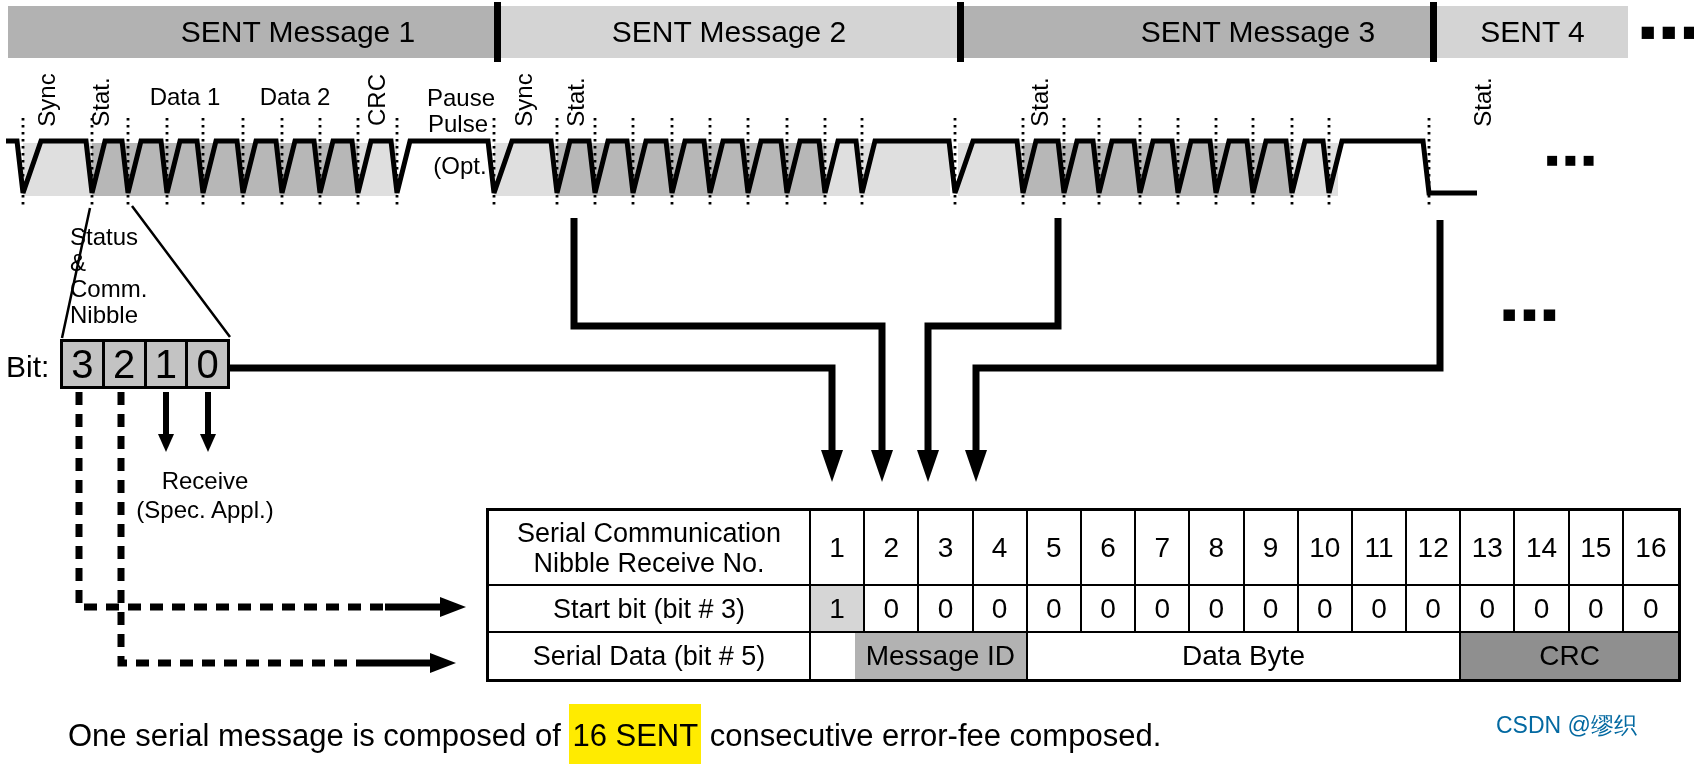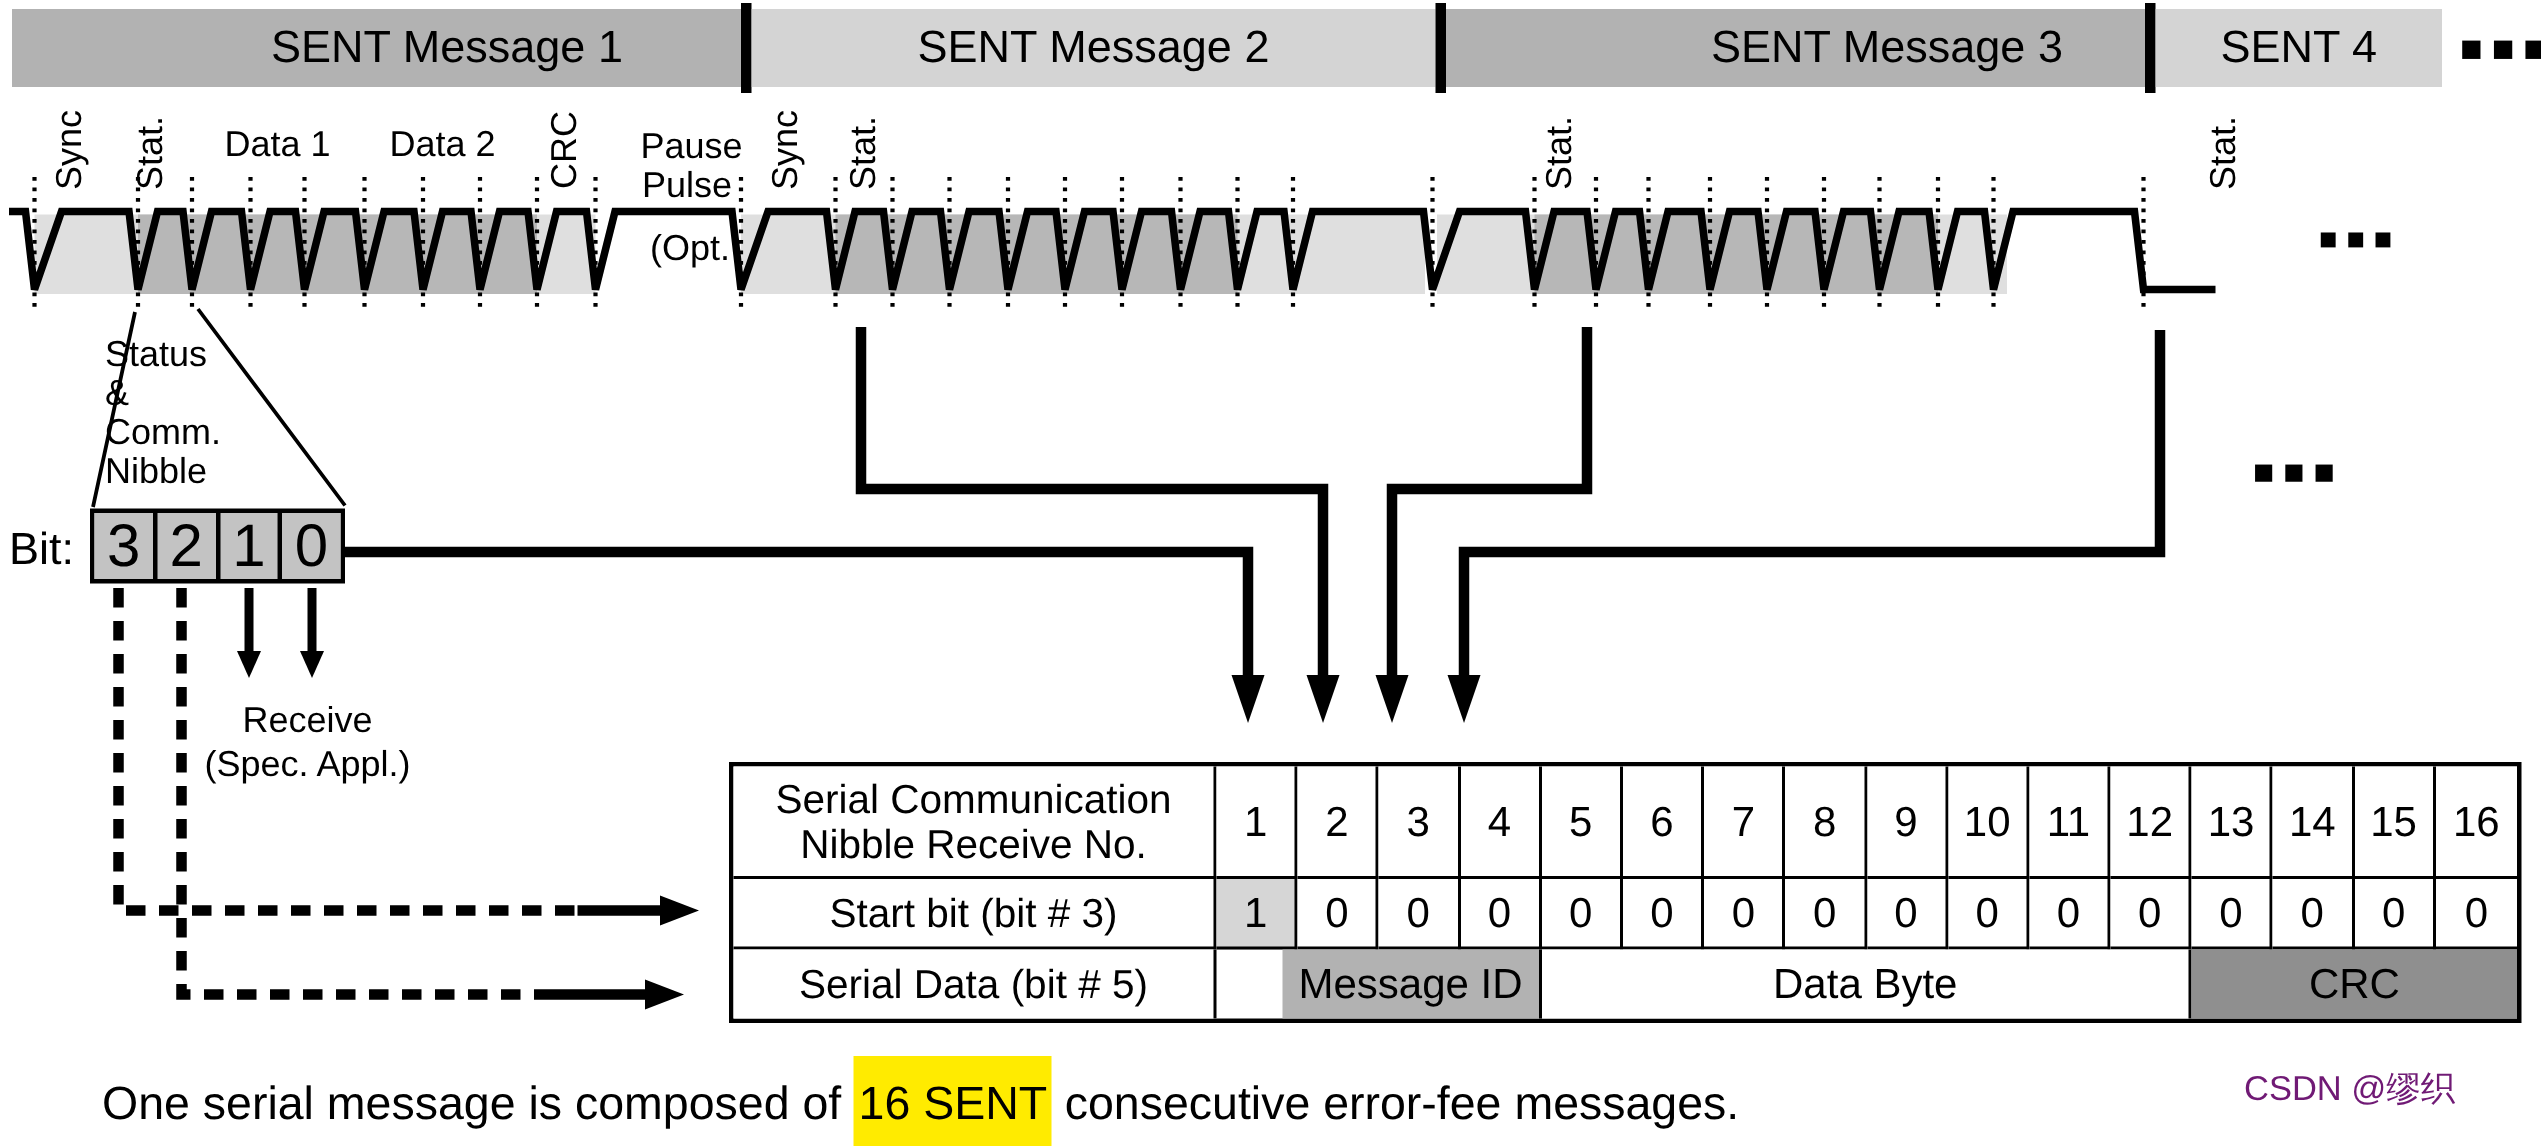--- a/index.html
+++ b/index.html
@@ -34,21 +34,21 @@
   .tcell.lastcol{border-right:none;}
   .tcell.lastrow{border-bottom:none;}
   .tlabel{flex-direction:column;line-height:30px;font-size:27px;}
   .shade1{background:#d6d6d6;}
   .span-mid{background:#b2b2b2;margin-left:44px;}
   .span-white{background:#fff;}
   .span-dark{background:#8f8f8f;}
   
   #footer{position:absolute;left:68px;top:718px;font-size:31px;white-space:nowrap;}
   #footer mark{background:#ffeb00;padding:14px 3px;}
-  #watermark{position:absolute;left:1496px;top:710px;font-size:23px;color:#701a75;white-space:nowrap;}
+  #watermark{position:absolute;left:1496px;top:710px;font-size:23px;color:#0369a1;white-space:nowrap;}
 </style>
 </head>
 <body>
 
 <div id="stage">
 
   <svg id="art" width="1694" height="764" viewBox="0 0 1694 764">
 
     <g id="bands">
         <rect x="23" y="143" width="374" height="53" fill="#dfdfdf"></rect>
@@ -220,16 +220,16 @@
       <div class="tcell ">0</div>
       <div class="tcell ">0</div>
       <div class="tcell ">0</div>
       <div class="tcell lastcol">0</div>
       <div class="tcell tlabel lastrow">Serial Data (bit # 5)</div>
       <div class="tcell lastrow span-mid" style="grid-column: span 4;">Message ID</div>
       <div class="tcell lastrow span-white" style="grid-column: span 8;">Data Byte</div>
       <div class="tcell lastrow span-dark lastcol" style="grid-column: span 4;">CRC</div>
     </div>
 
-  <div id="footer"><span>One serial message is composed of </span><mark>16 SENT</mark><span> consecutive error-fee messages.</span></div>
+  <div id="footer"><span>One serial message is composed of </span><mark>16 SENT</mark><span> consecutive error-fee composed.</span></div>
 
   <div id="watermark">CSDN @缪织</div>
 </div>
 
 </body></html>

